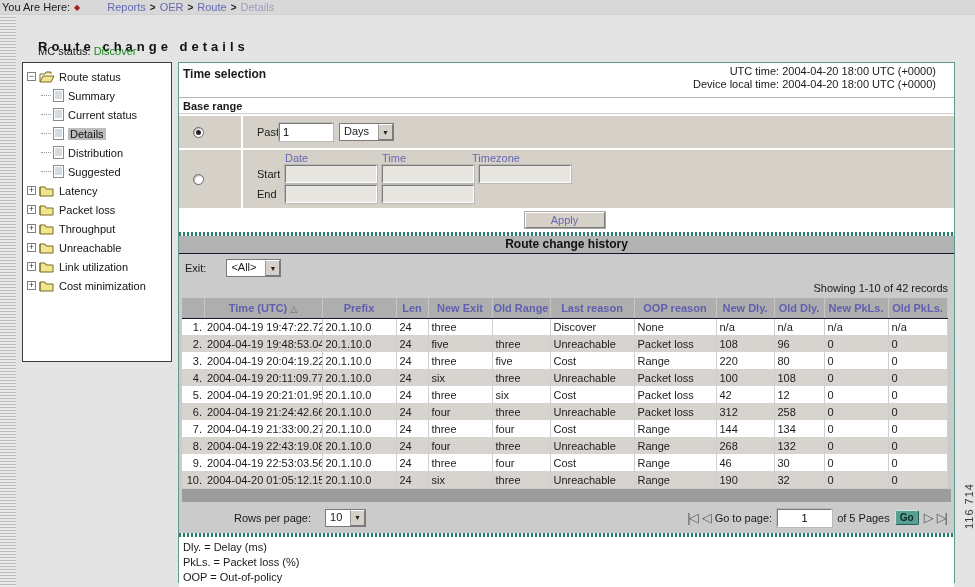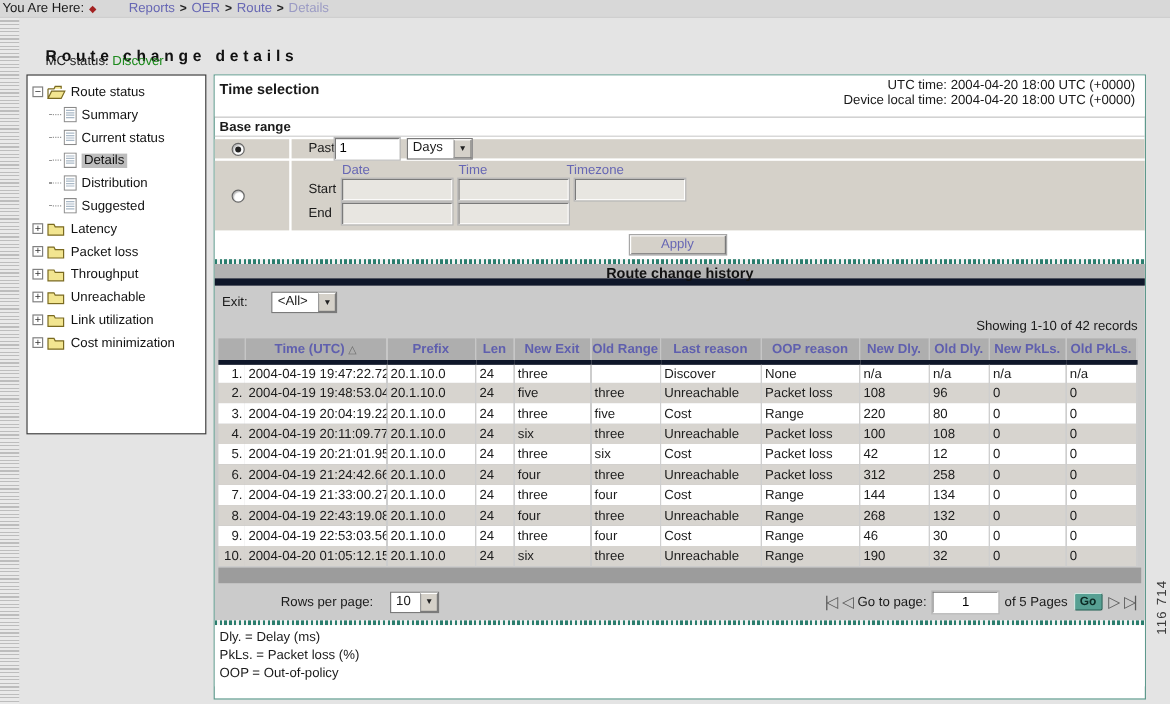--- a/index.html
+++ b/index.html
@@ -54,28 +54,28 @@
   .tree-label.selected { background: #bdbdbd; padding: 0 2px; }
   .connector { flex: 0 0 auto; width: 10px; border-top: 1px dotted #999; margin-right: 2px; }
   
   .main {
     position: absolute; left: 178px; top: 62px; width: 777px; height: 521px;
     border: 1px solid #5e998c; background: #fff;
   }
   
   .ts-header { position: relative; height: 34px; background: #fff; }
   .ts-title { position: absolute; left: 4px; top: 4px; font-weight: bold; font-size: 12px; }
-  .ts-times { position: absolute; right: 8px; top: 2px; text-align: right; line-height: 13px; }
+  .ts-times { position: absolute; right: 18px; top: 2px; text-align: right; line-height: 13px; }
   .base-range-row { height: 17px; border-top: 1px solid #b5b5b5; border-bottom: 1px solid #cfcfcf;
     font-weight: bold; padding-left: 4px; display: flex; align-items: center; }
   .ctl-grid { background: #fff; }
   .ctl-row { display: flex; margin-top: 2px; }
   .radio-cell { width: 62px; background: #d5d1c9; display: flex; align-items: center; padding-left: 14px; flex: 0 0 auto; margin-right: 2px; }
   .ctl-cell { flex: 1; background: #d5d1c9; display: flex; align-items: center; padding-left: 14px; }
-  .ctl-row.rowA .radio-cell, .ctl-row.rowA .ctl-cell { height: 16px; }
+  .ctl-row.rowA .radio-cell, .ctl-row.rowA .ctl-cell { height: 32px; }
   .ctl-row.rowB .radio-cell, .ctl-row.rowB .ctl-cell { height: 58px; }
   .ctl-cell.stacked { display: block; padding-top: 1px; }
   .radio { width: 11px; height: 11px; border-radius: 50%; background: #fff;
     border: 1px solid #666; box-shadow: inset 1px 1px 1px #bbb; position: relative; cursor: pointer; flex: 0 0 auto; }
   .radio.on::after { content: ""; position: absolute; left: 2px; top: 2px; width: 5px; height: 5px; border-radius: 50%; background: #222; }
   .tbox {
     background: #fff; height: 18px;
     border-top: 1px solid #7a7a7a; border-left: 1px solid #7a7a7a;
     border-bottom: 1px solid #fff; border-right: 1px solid #fff;
     outline: 1px solid #b8b8b8; padding: 0 3px; font-size: 11px;
@@ -96,28 +96,28 @@
   .apply-row { height: 24px; display: flex; justify-content: center; align-items: center; padding-right: 4px; background: #fff; }
   .btn3d {
     background: #d5d1c9; color: #6767b4; height: 16px; min-width: 80px;
     border-top: 1px solid #fff; border-left: 1px solid #fff;
     border-right: 1px solid #7a7a7a; border-bottom: 1px solid #7a7a7a;
     outline: 1px solid #a7a7a7; font-size: 11px; text-align: center; line-height: 14px; cursor: pointer;
   }
   .teal-dots { height: 4px; background: repeating-linear-gradient(90deg, #2a7d6d 0 2px, #f2f2f2 2px 4px); }
   
   .history { background: #cbcbcb; }
-  .hist-title { height: 18px; background: #b2b2b2; border-bottom: 6px solid #0f172a;
+  .hist-title { height: 18px; background: #b2b2b2; border-bottom: 1px solid #0f172a;
     text-align: center; font-weight: bold; font-size: 12px; line-height: 17px; color: #111; }
   .exit-row { height: 28px; display: flex; align-items: center; padding-left: 6px; gap: 20px; }
   .showing-row { height: 16px; text-align: right; padding-right: 6px; }
   table.hist { border-collapse: collapse; table-layout: fixed; margin-left: 3px; width: 765px; }
   table.hist th {
     background: #aeaeae; color: #5f5fae; font-weight: bold; font-size: 11px;
-    height: 20px; border-right: 1px solid #c6c6c6; border-bottom: 4px solid #0f172a;
+    height: 20px; border-right: 1px solid #c6c6c6; border-bottom: 1px solid #0f172a;
     text-align: center; overflow: hidden; white-space: nowrap; cursor: pointer;
   }
   table.hist td {
     height: 17px; font-size: 11px; color: #1c1c1c; padding: 0 3px;
     border-right: 1px solid #cfcfcf; overflow: hidden; white-space: nowrap;
   }
   table.hist tr.odd td { background: #ffffff; }
   table.hist tr.even td { background: #d7d4cf; }
   table.hist td.num { text-align: right; padding-right: 2px; border-right: none; }
   .sort-icon { font-size: 9px; color: #6a6a6a; margin-left: 3px; }

